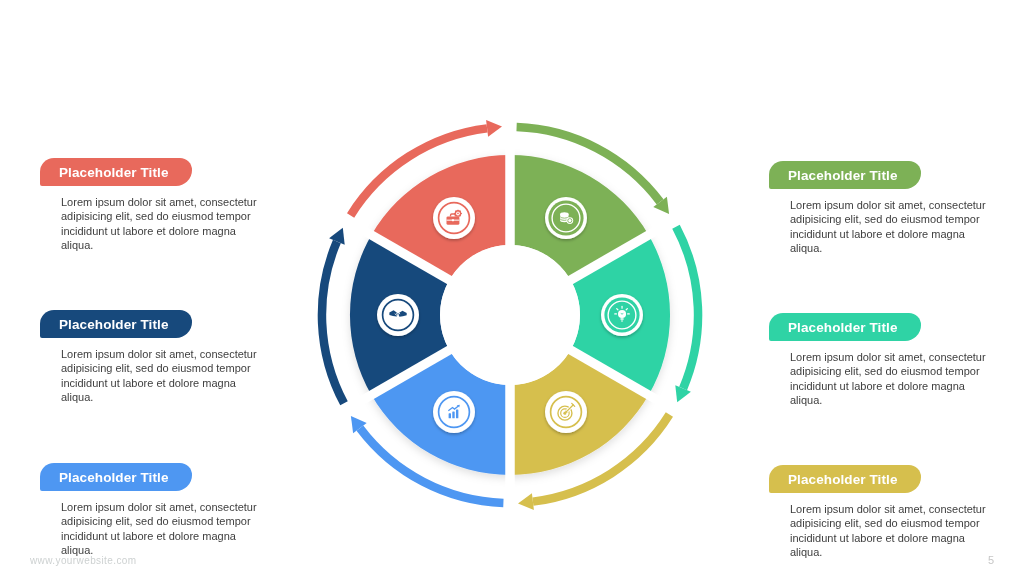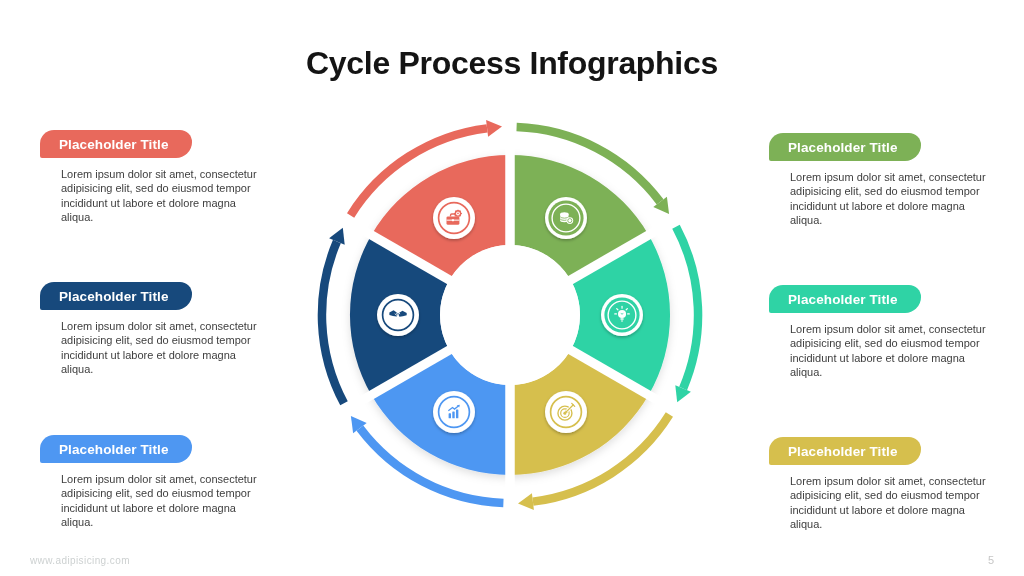--- a/index.html
+++ b/index.html
@@ -3,31 +3,30 @@
 <meta charset="utf-8">
 <style>
   html,body{margin:0;padding:0;background:#fff;}
   body{width:1024px;height:576px;overflow:hidden;font-family:"Liberation Sans",sans-serif;}
   .slide{position:relative;width:1024px;height:576px;background:#fff;}
   .title{position:absolute;top:24px;left:0;width:100%;text-align:center;
          font-size:32px;font-weight:700;color:#141414;letter-spacing:-0.3px;}
   .card{position:absolute;width:212px;}
   .badge{height:28px;width:152px;border-radius:14px 12px 16px 2px;color:#fff;
          font-size:13.5px;font-weight:700;display:flex;align-items:center;
-         padding-left:19px;box-sizing:border-box;letter-spacing:0.1px;}
+         padding-left:19px;box-sizing:border-box;letter-spacing:0.1px;margin-top:28px;}
   .cbody{margin:9px 0 0 21px;width:197px;font-size:11px;line-height:1.3;color:#3E3E3E;}
   .wheel{position:absolute;left:300px;top:105px;width:420px;height:420px;}
   .site{position:absolute;left:30px;bottom:10px;font-size:10px;color:#CDD1D1;letter-spacing:0.4px;}
   .page{position:absolute;right:30px;bottom:10px;font-size:11px;color:#C6C6C6;}
 </style>
 </head>
 <body>
 
 <main class="slide">
-  <h1 class="title">Cycle Process Infographics</h1>
 
   <section>
     <div class="card" style="left:40px;top:130px">
       <div class="badge" style="background: rgb(232, 105, 92);">
         <span>Placeholder Title</span>
       </div>
       <p class="cbody">Lorem ipsum dolor sit amet, consectetur adipisicing elit, sed do eiusmod tempor incididunt ut labore et dolore magna aliqua.</p>
     </div>
     <div class="card" style="left:40px;top:282px">
       <div class="badge" style="background: rgb(23, 73, 124);">
@@ -200,16 +199,16 @@
     </div>
     <div class="card" style="left:769px;top:437px">
       <div class="badge" style="background: rgb(214, 191, 77);">
         <span>Placeholder Title</span>
       </div>
       <p class="cbody">Lorem ipsum dolor sit amet, consectetur adipisicing elit, sed do eiusmod tempor incididunt ut labore et dolore magna aliqua.</p>
     </div>
   </section>
 
   <footer>
-    <span class="site">www.adipisicing.com</span>
+    <span class="site">www.yourwebsite.com</span>
     <span class="page">5</span>
   </footer>
 </main>
 
 </body></html>

